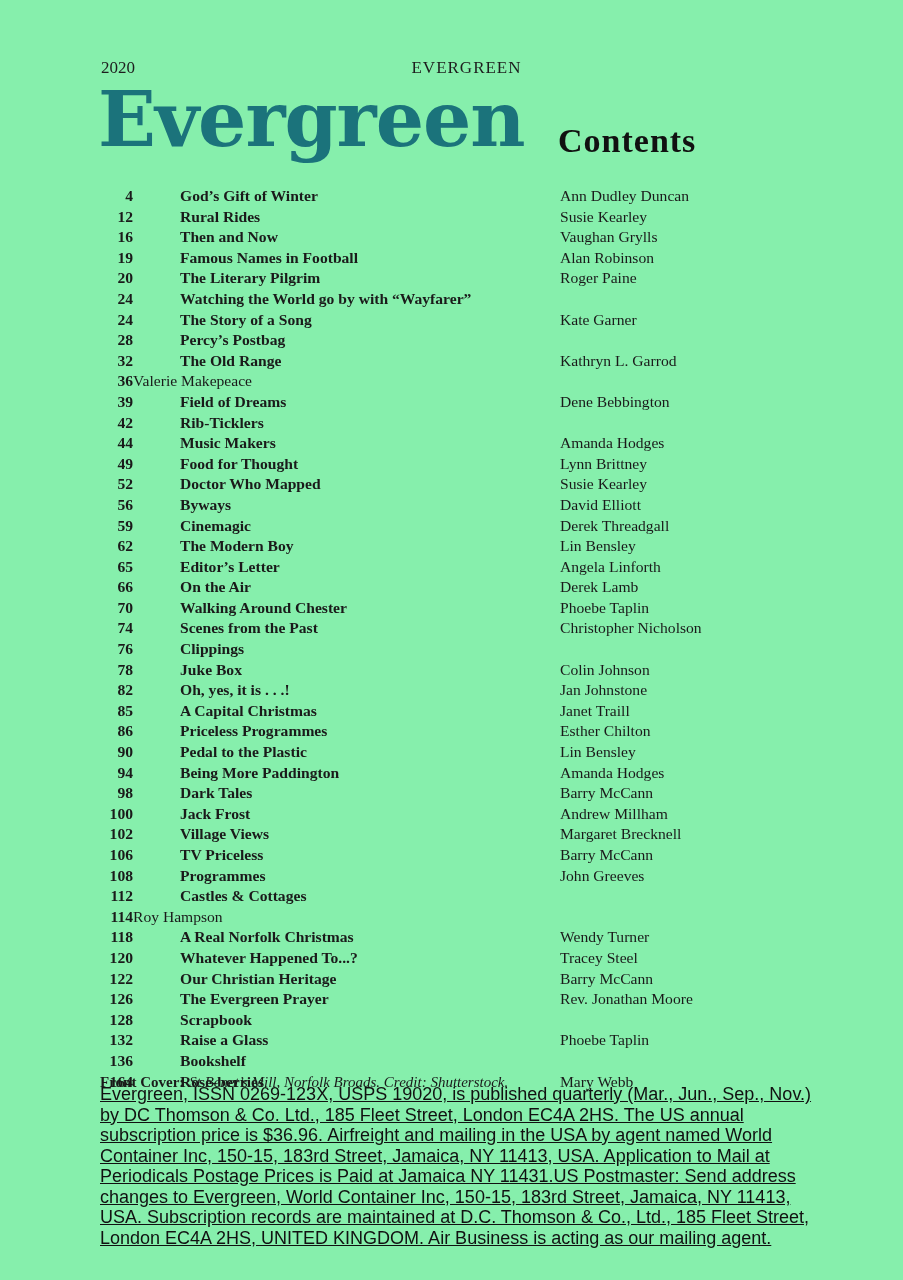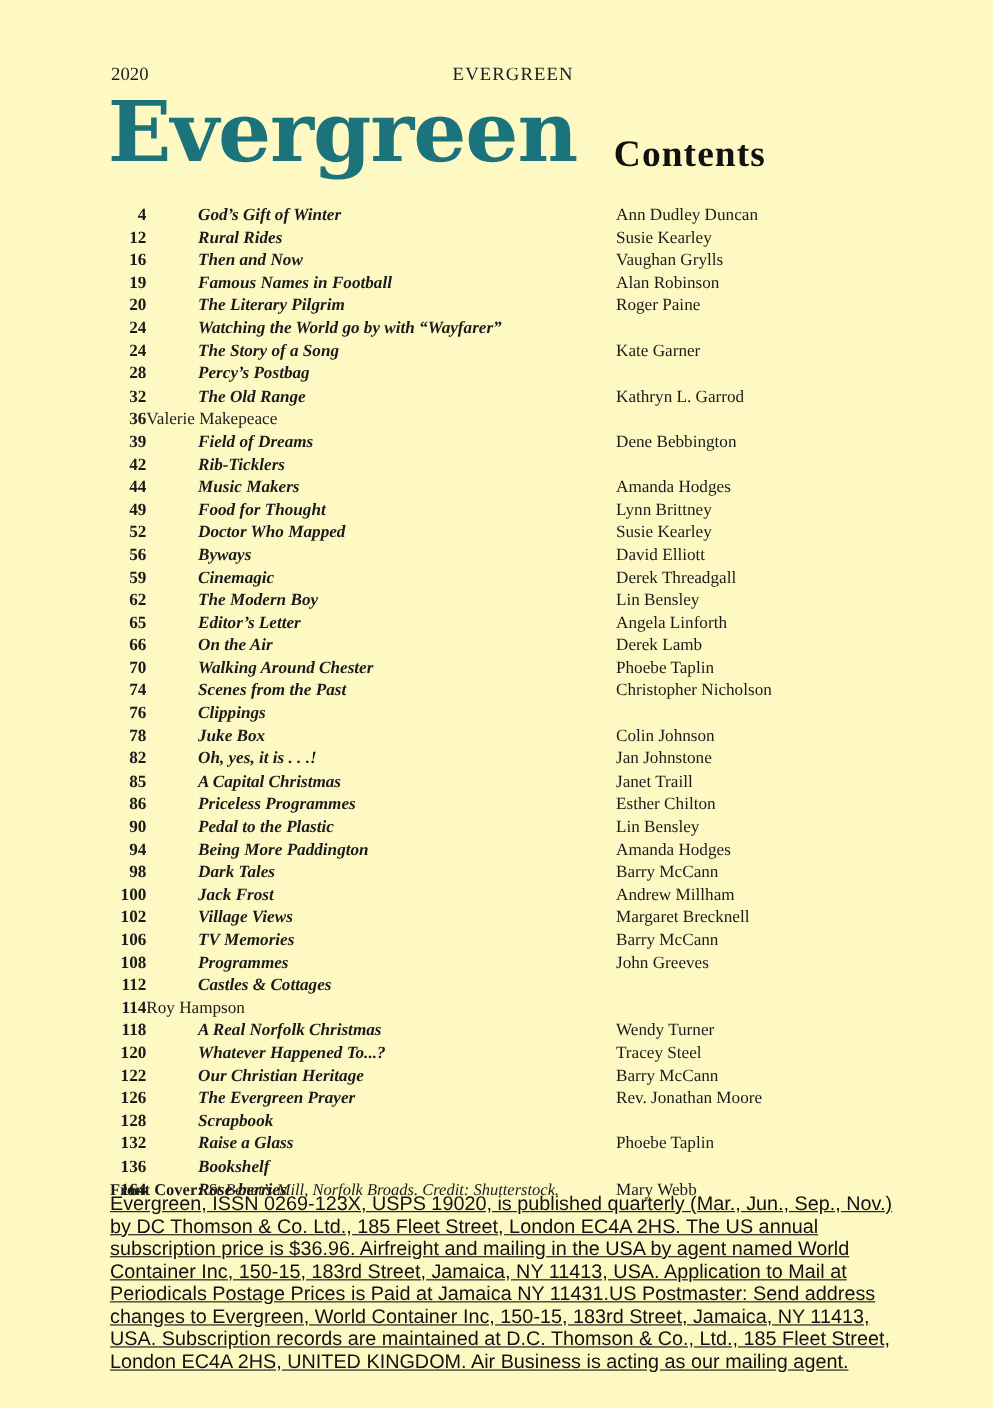--- a/index.html
+++ b/index.html
@@ -1,32 +1,32 @@
 <!DOCTYPE html>
 <html><head>
 <meta charset="utf-8">
 <style>
   html,body{margin:0;padding:0;background:#ffffff;}
-  #page{position:relative;width:903px;height:1280px;background:#fef9c3;overflow:hidden;
+  #page{position:relative;width:903px;height:1280px;background:#86efac;overflow:hidden;
         font-family:"Liberation Serif", serif;color:#1a1a1a;}
   
   #decor{position:absolute;left:0;top:0;width:903px;height:1280px;z-index:0;}
   
   .running-head{position:absolute;top:58px;left:0;width:903px;text-align:center;
         font-size:17px;letter-spacing:1px;color:#1d1d1d;z-index:2;padding-left:30px;box-sizing:border-box;}
   .folio-year{position:absolute;top:58px;left:101px;font-size:17px;color:#1d1d1d;z-index:2;}
   .masthead{position:absolute;top:82px;left:98px;font-family:"DejaVu Serif", serif;
         font-weight:bold;font-size:76px;line-height:1;color:#1b737b;letter-spacing:-1px;z-index:2;}
   .contents-label{position:absolute;top:124px;left:558px;font-family:"Liberation Serif", serif;
         font-weight:bold;font-size:34px;line-height:1;color:#111;letter-spacing:1px;z-index:2;}
   
   .toc{position:absolute;top:186px;left:100px;width:723px;z-index:2;}
   .toc-row{display:flex;height:20.6px;line-height:20.6px;font-size:15.6px;white-space:nowrap;}
   .toc-page{width:33px;text-align:right;font-weight:bold;flex:0 0 33px;}
-  .toc-title{margin-left:47px;font-weight:bold;flex:0 0 380px;overflow:visible;font-style:italic;}
+  .toc-title{margin-left:47px;font-weight:bold;flex:0 0 380px;overflow:visible;}
   .toc-author{flex:1;}
   
   .front-cover{position:absolute;top:1074px;left:100px;width:723px;text-align:left;
         font-size:15px;z-index:2;}
   .front-cover .fc-label{font-weight:bold;margin-right:5px;}
   .front-cover .fc-text{font-style:italic;}
   .imprint{position:absolute;top:1084px;left:100px;width:723px;z-index:2;
         font-family:"Liberation Sans", sans-serif;font-size:18px;line-height:1.14;color:#111;text-decoration:underline;}
 </style>
 </head>
@@ -385,21 +385,21 @@
       <span class="toc-title">Jack Frost</span>
       <span class="toc-author">Andrew Millham</span>
     </div>
       <div class="toc-row">
       <span class="toc-page">102</span>
       <span class="toc-title">Village Views</span>
       <span class="toc-author">Margaret Brecknell</span>
     </div>
       <div class="toc-row">
       <span class="toc-page">106</span>
-      <span class="toc-title">TV Memories</span>
+      <span class="toc-title">TV Priceless</span>
       <span class="toc-author">Barry McCann</span>
     </div>
       <div class="toc-row">
       <span class="toc-page">108</span>
       <span class="toc-title">Programmes</span>
       <span class="toc-author">John Greeves</span>
     </div>
       <div class="toc-row">
       <span class="toc-page">112</span>
       <span class="toc-title">Castles &amp; Cottages</span>

